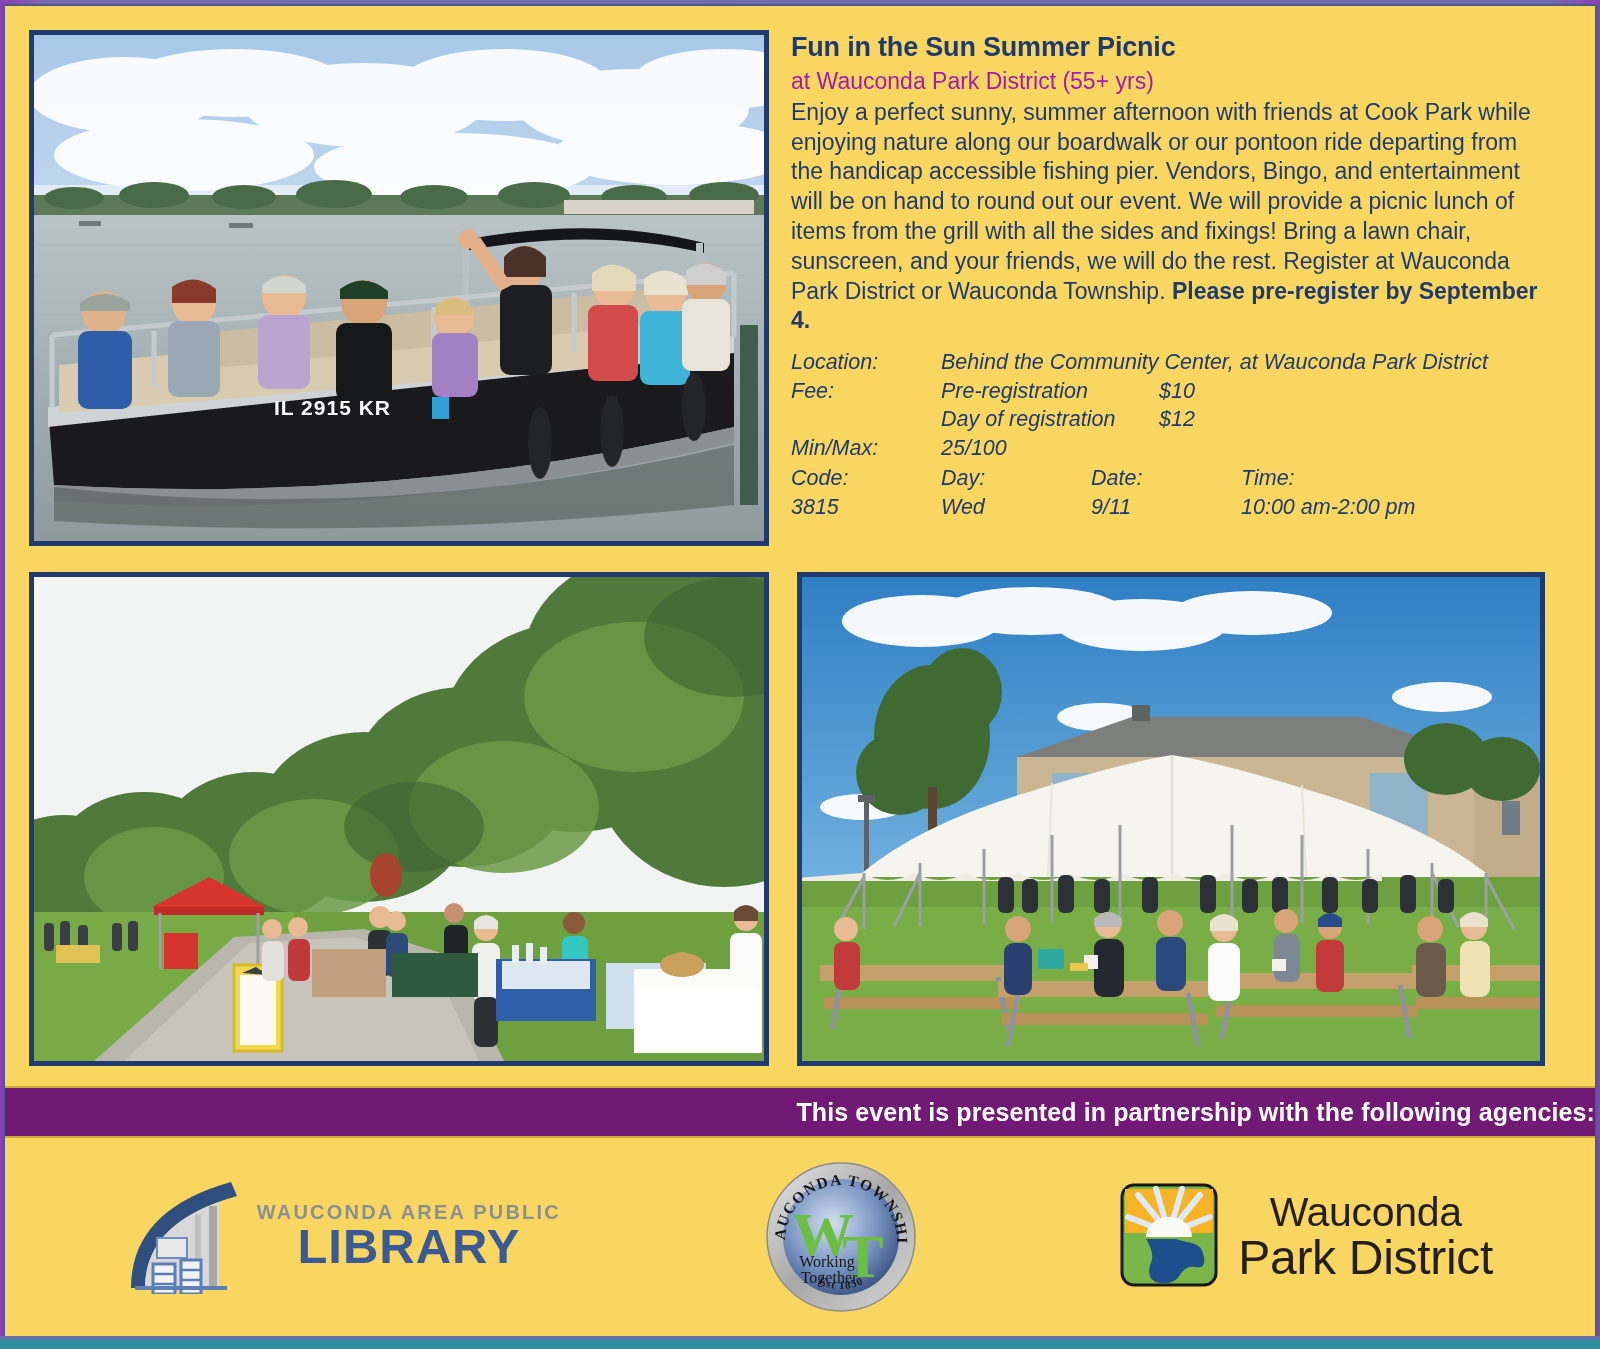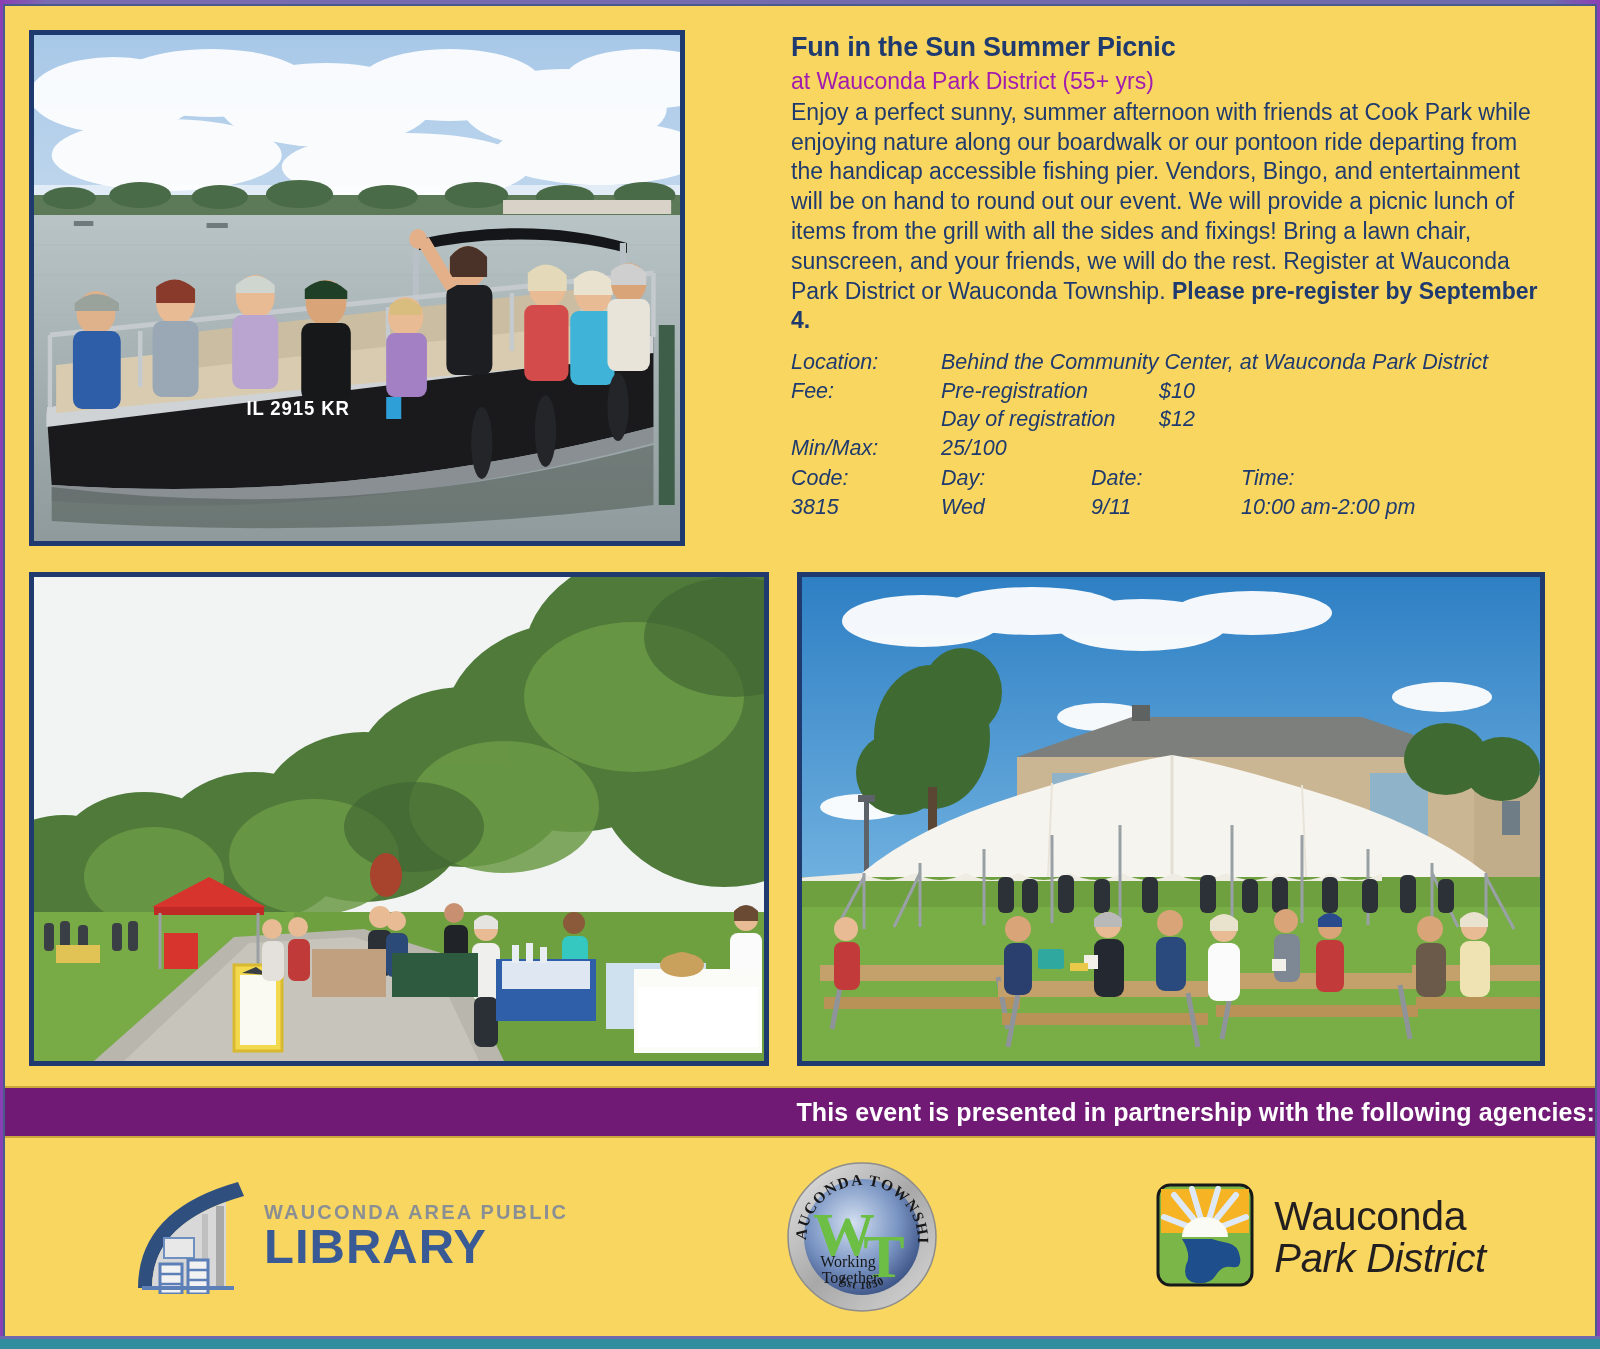--- a/index.html
+++ b/index.html
@@ -27,21 +27,21 @@
     outline: 2px solid #4a5a8c;
     overflow: hidden;
   }
 
   .photo {
     position: absolute;
     border: 5px solid #1f3a6e;
     background: #cfd8e6;
     overflow: hidden;
   }
-  .photo-hero  { left: 24px;  top: 24px;  width: 656px; height: 516px; }
+  .photo-hero  { left: 24px;  top: 24px;  width: 740px; height: 516px; }
   .photo-mid   { left: 24px;  top: 566px; width: 740px; height: 494px; }
   .photo-right { left: 792px; top: 566px; width: 748px; height: 494px; }
 
   
   .textcol {
     position: absolute; left: 786px; top: 26px; width: 756px;
   }
   .event-title {
     font-size: 27px; font-weight: bold; color: #1f3a6e;
     letter-spacing: -0.2px; line-height: 1.18; margin-bottom: 3px;
@@ -69,42 +69,42 @@
     display: flex; align-items: center; justify-content: flex-end;
     border-top: 2px solid #caa83c; border-bottom: 2px solid #caa83c;
   }
   .banner-text {
     color: #ffffff; font-size: 25px; font-weight: bold; letter-spacing: 0.1px;
   }
 
   
   .logos {
     position: absolute; left: 16px; right: 0; top: 1136px; height: 190px;
-    display: flex; align-items: center; justify-content: space-around;
+    display: flex; align-items: center; justify-content: space-around; text-align: center;
   }
   .logo { display: flex; align-items: center; }
 
   
   .lib-text { margin-left: 14px; }
   .lib-top {
     font-size: 20px; color: #8a8f94; letter-spacing: 2.2px; font-weight: bold;
     line-height: 1;
   }
   .lib-main {
     font-size: 49px; color: #3a5a96; font-weight: bold; letter-spacing: 1px;
     line-height: 1.02;
   }
 
   
   .seal { position: relative; width: 152px; height: 152px; }
 
   
   .pd-text { margin-left: 20px; color: #231f20; }
   .pd-l1 { font-size: 41px; line-height: 1.04; letter-spacing: -0.3px; }
-  .pd-l2 { font-size: 40px; line-height: 1.04; letter-spacing: -0.3px; font-style: italic; }
+  .pd-l2 { font-size: 48px; line-height: 1.04; letter-spacing: -0.3px; }
 </style>
 </head>
 <body>
 
 <div class="outer-frame">
   <div class="page">
 
     <div class="photo photo-hero">
       <svg width="100%" height="100%" viewBox="0 0 730 506" preserveAspectRatio="none">
         <defs>

